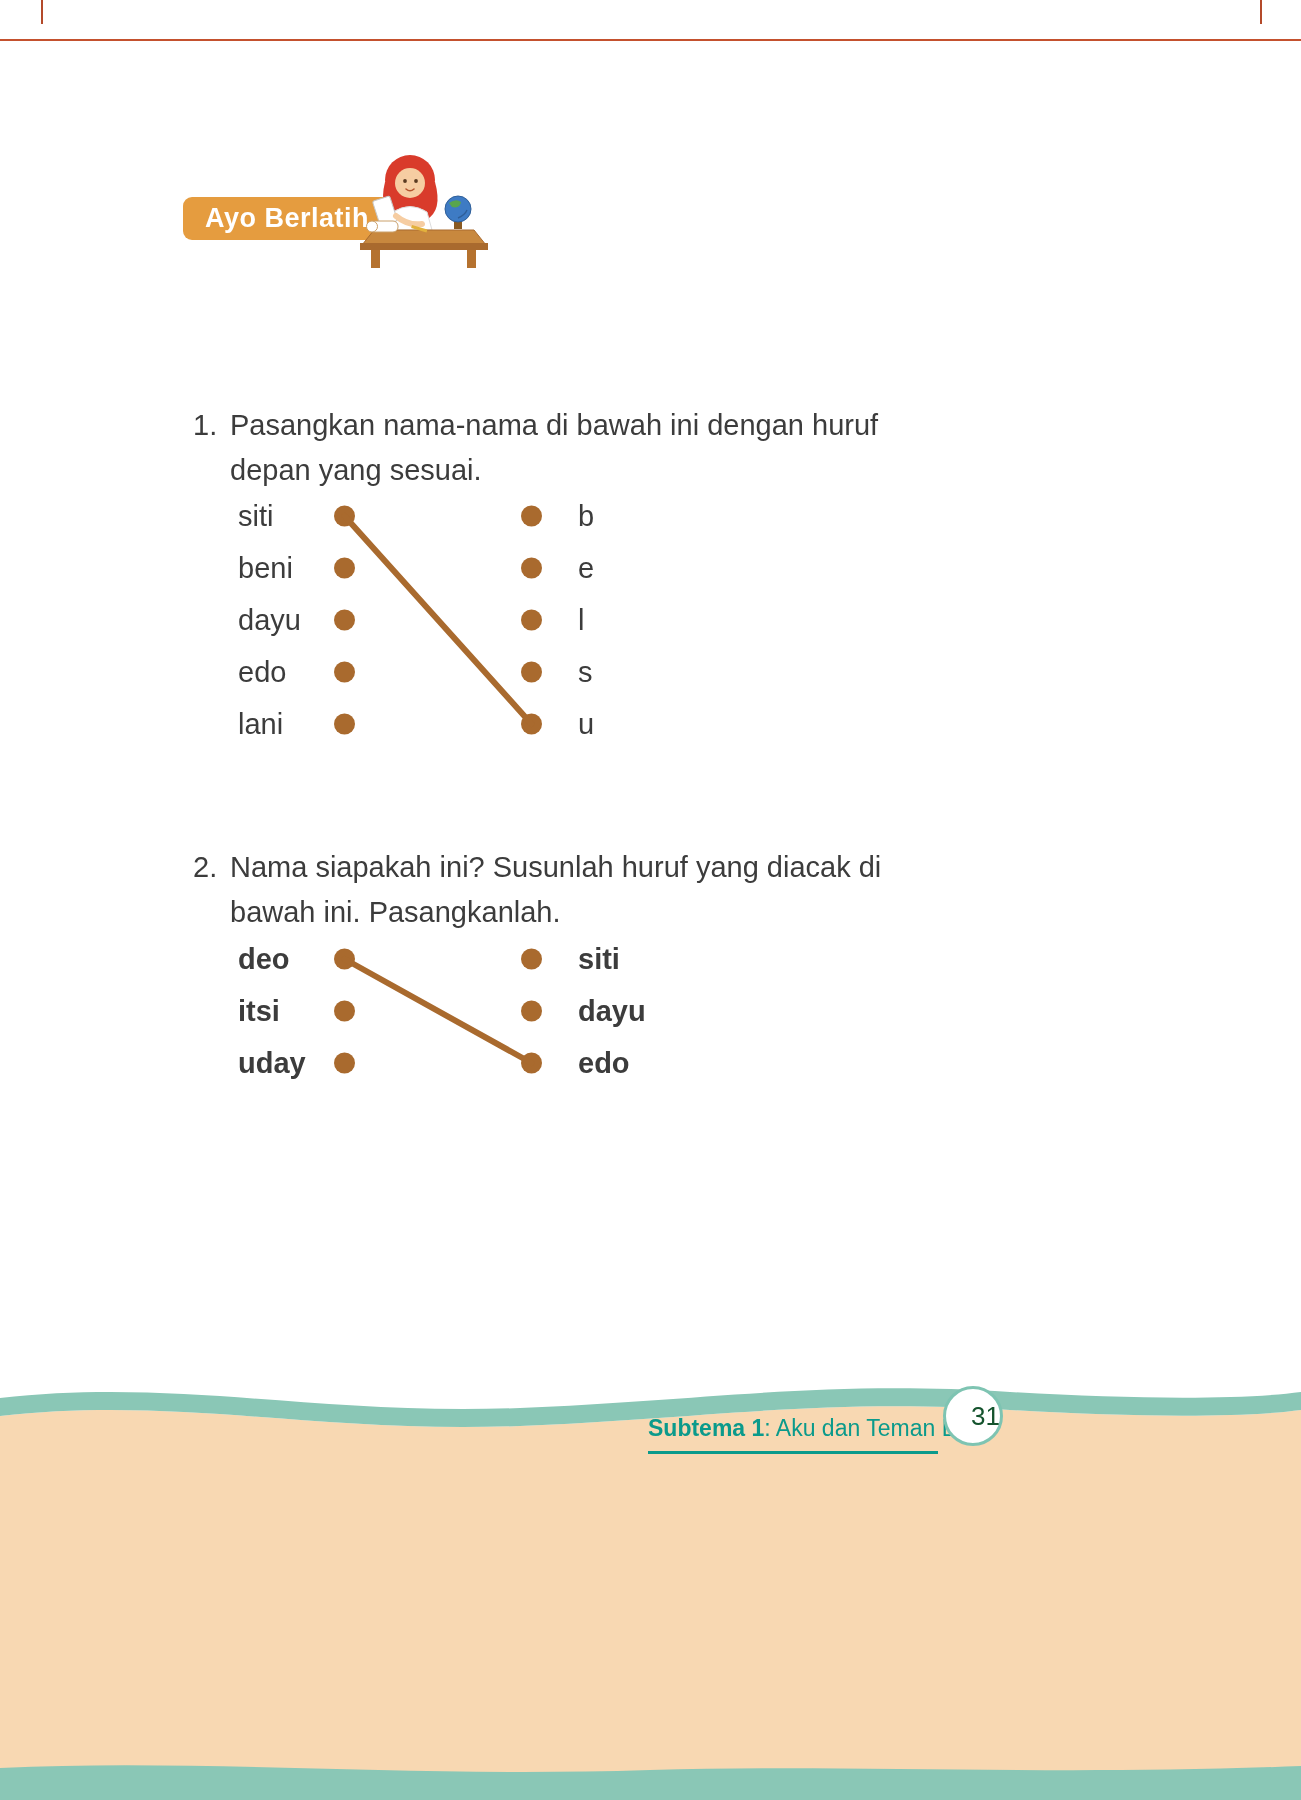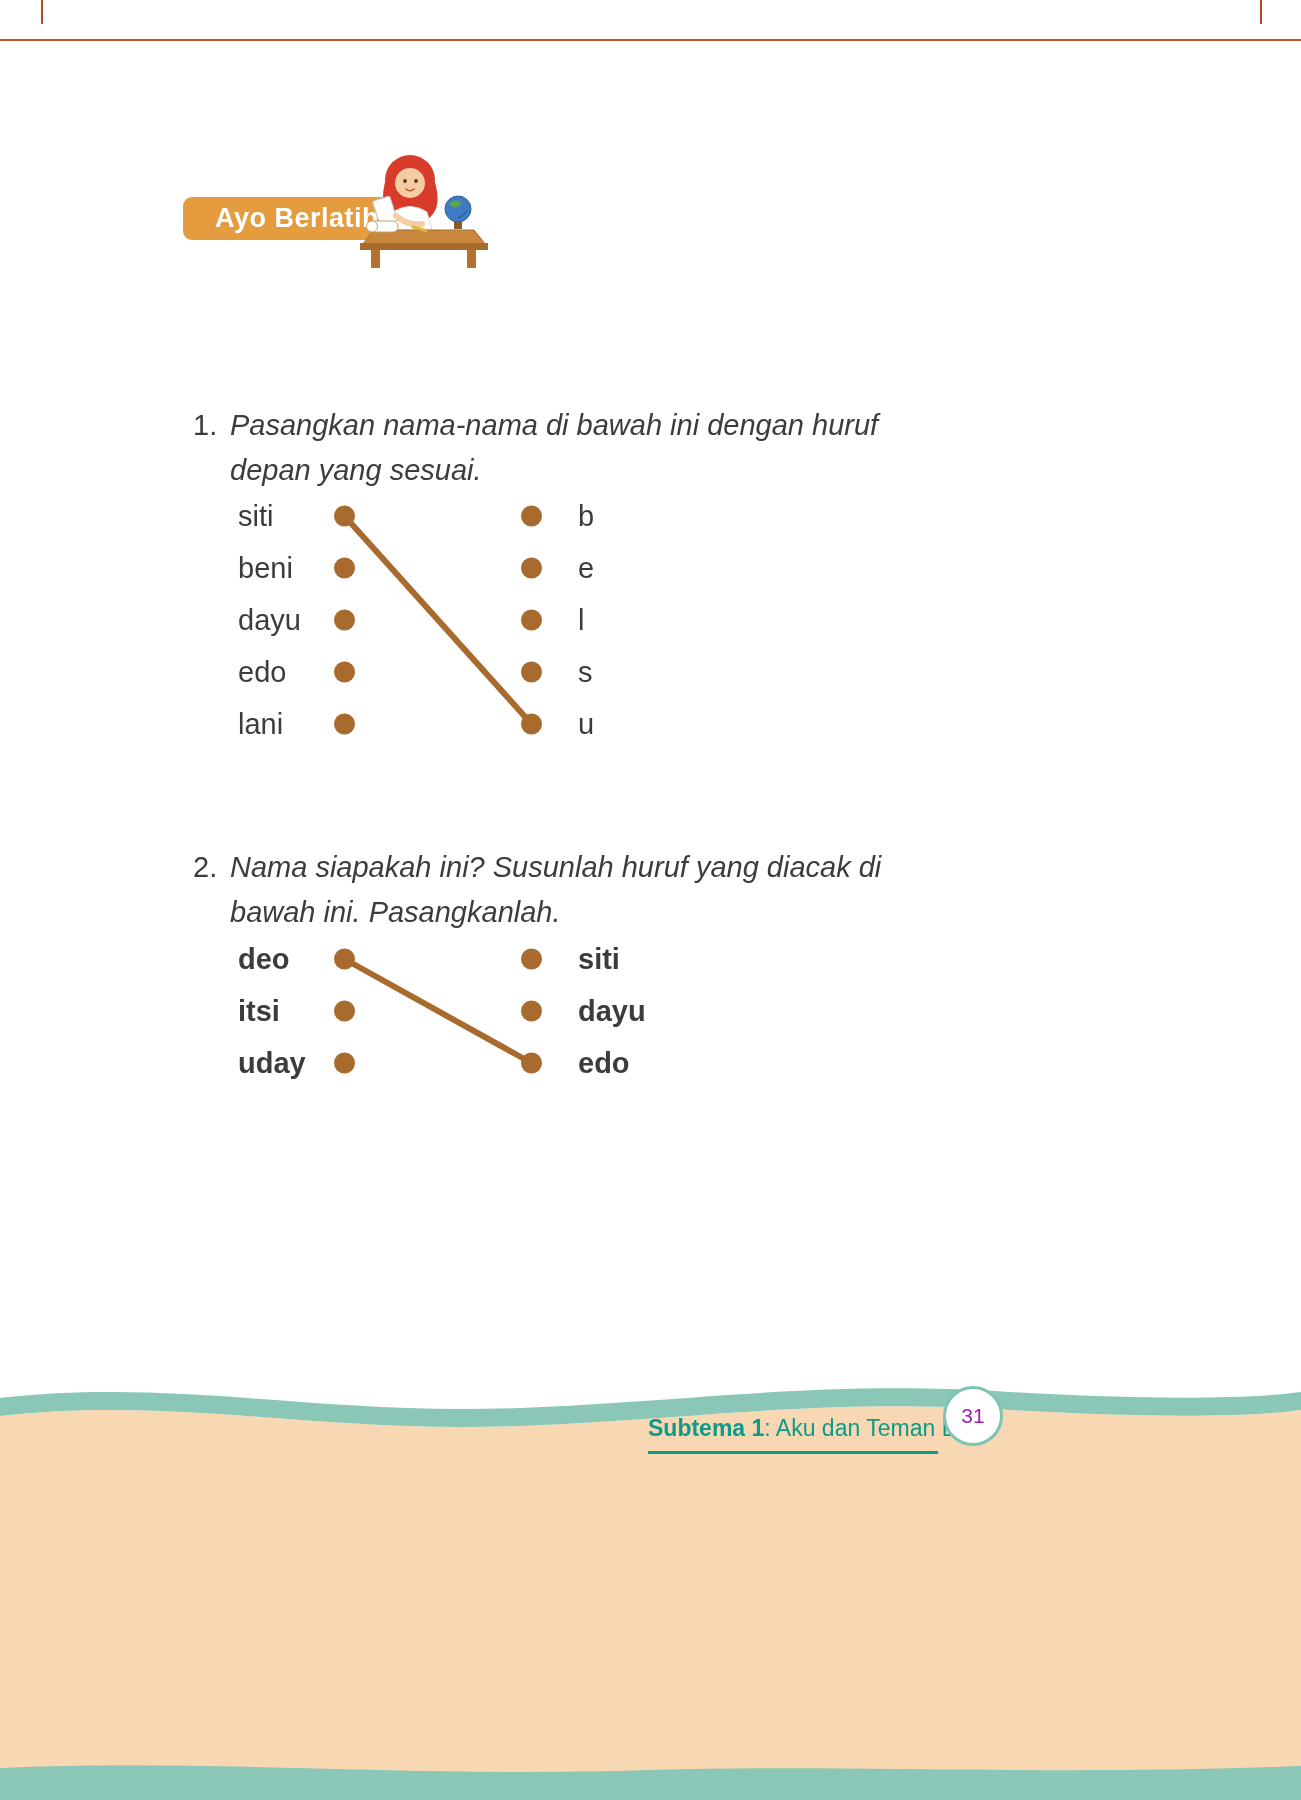--- a/index.html
+++ b/index.html
@@ -14,34 +14,34 @@
     overflow: hidden;
   }
   .tick { position:absolute; top:0; width:2px; height:24px; background:#b44a2a; }
   .tick.left { left:41px; }
   .tick.right { left:1260px; }
   .top-rule { position:absolute; top:39px; left:0; width:100%; height:2px; background:#c4512e; }
 
   .badge {
     position:absolute; left:183px; top:197px; width:238px; height:43px;
     background:#e59c3f; border-radius:9px;
-    display:flex; align-items:center; padding-left:32px;
+    display:flex; align-items:center; padding-left:22px;
     color:#ffffff; font-size:27px; font-weight:bold; letter-spacing:.5px;
   }
   .illus { position:absolute; left:352px; top:146px; width:144px; height:126px; }
 
   .intro { position:absolute; left:193px; margin:0; font-size:29px; color:#3c3c3c; }
   #intro1 { top:302px; }
   #intro2 { top:352px; }
 
   .exercise { position:absolute; left:193px; display:flex; font-size:29px; }
   #ex1 { top:403px; }
   #ex2 { top:845px; }
   .ex-num { width:37px; flex:none; line-height:45px; }
-  .ex-text { line-height:45px;font-style:italic; }
+  .ex-text { line-height:45px; }
   #ex1 .ex-text { max-width:672px; }
   #ex2 .ex-text { max-width:716px; }
 
   .match { position:absolute; left:238px; width:420px; }
   #match1 { top:490px; height:312px; }
   #match2 { top:933px; height:156px;font-weight:bold; }
   .match .overlay { position:absolute; left:0; top:0; width:100%; height:100%; pointer-events:none; }
   .row { position:relative; height:52px; }
   .row .name { position:absolute; left:0; top:50%; transform:translateY(-50%); font-size:29px; }
   .dot { position:absolute; width:21px; height:21px; border-radius:50%; background:#a96a2e; top:50%; transform:translateY(-50%); }
@@ -53,22 +53,22 @@
   .footer-text {
     position:absolute; top:1415px; left:648px; width:290px;
     text-align:right; font-size:23px; color:#0b9a8b;
     border-bottom:3px solid #0b9a8b; padding-bottom:9px;
     white-space:nowrap;
   }
   .footer-text .bold { font-weight:bold; }
   .page-circle {
     position:absolute; left:943px; top:1386px; width:60px; height:60px;
     border-radius:50%; background:#ffffff; border:3px solid #7ec4b2;
-    display:flex; align-items:center; justify-content:center;
-    font-size:21px; color:#a21caf;
+    display:flex; align-items:center; justify-content:flex-end;
+    font-size:26px; color:#14532d;
   }
 </style>
 </head>
 <body>
 
 <div class="page">
 
   <div class="tick left"></div>
   <div class="tick right"></div>
   <div class="top-rule"></div>

